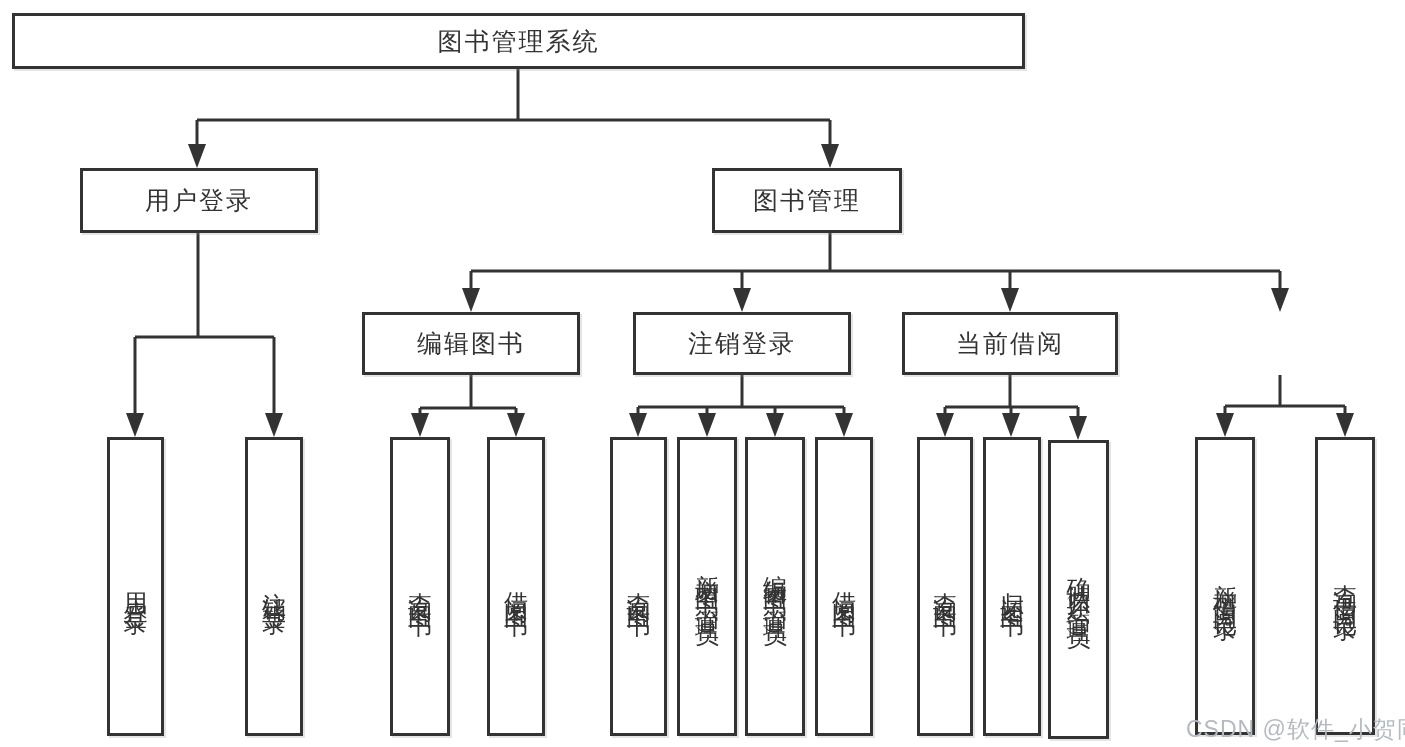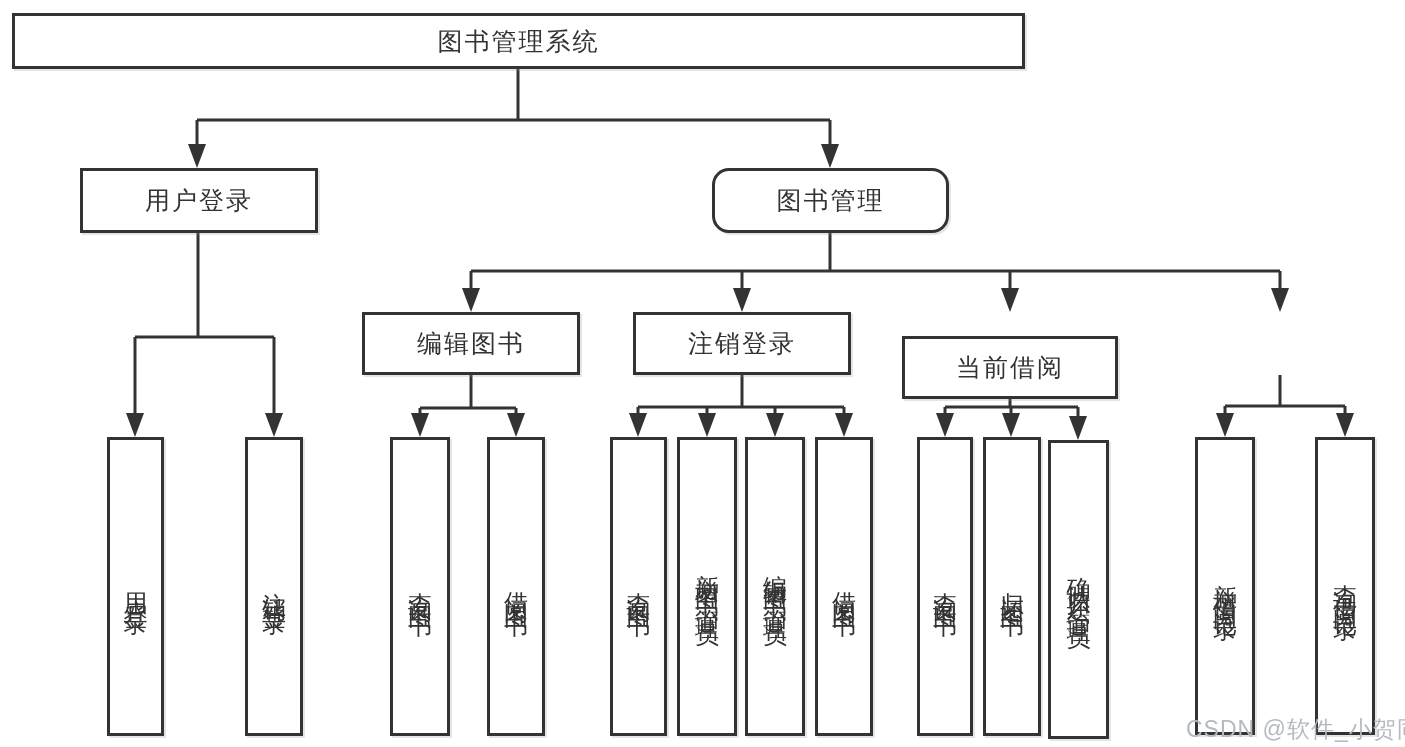--- a/index.html
+++ b/index.html
@@ -143,31 +143,31 @@
     </g>
   </svg>
 
   <div class="node hnode" style="left:12px; top:13px; width:1013px; height:56px;">
     <span>图书管理系统</span>
   </div>
 
   <div class="node hnode" style="left:80px; top:168px; width:238px; height:65px;">
     <span>用户登录</span>
   </div>
-  <div class="node hnode" style="left:712px; top:168px; width:237px; height:65px;border-radius:17px;">
+  <div class="node hnode" style="left:712px; top:168px; width:190px; height:65px;">
     <span>图书管理</span>
   </div>
 
   <div class="node hnode" style="left:362px; top:312px; width:218px; height:63px;">
     <span>编辑图书</span>
   </div>
   <div class="node hnode" style="left:633px; top:312px; width:218px; height:63px;">
     <span>注销登录</span>
   </div>
-  <div class="node hnode" style="left:902px; top:312px; width:216px; height:63px;margin-top:24px;">
+  <div class="node hnode" style="left:902px; top:312px; width:216px; height:63px;">
     <span>当前借阅</span>
   </div>
 
   <div class="node vnode" style="left:107px; top:437px; width:57px; height:299px;">
     <span class="vtext">用户登录</span>
   </div>
   <div class="node vnode" style="left:245px; top:437px; width:58px; height:299px;">
     <span class="vtext">注销登录</span>
   </div>
 

